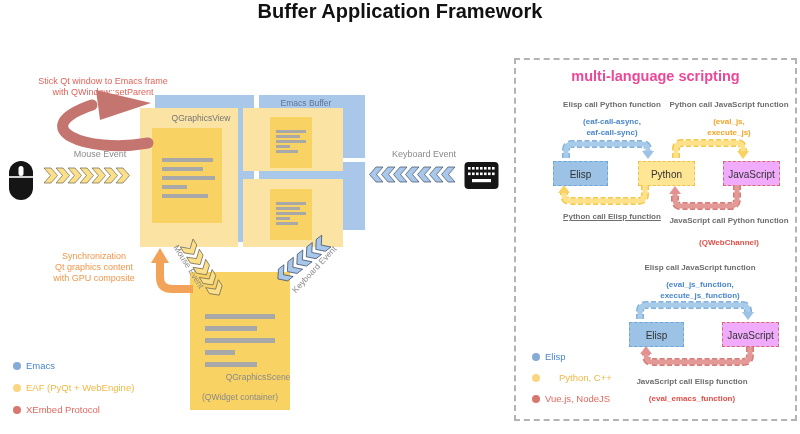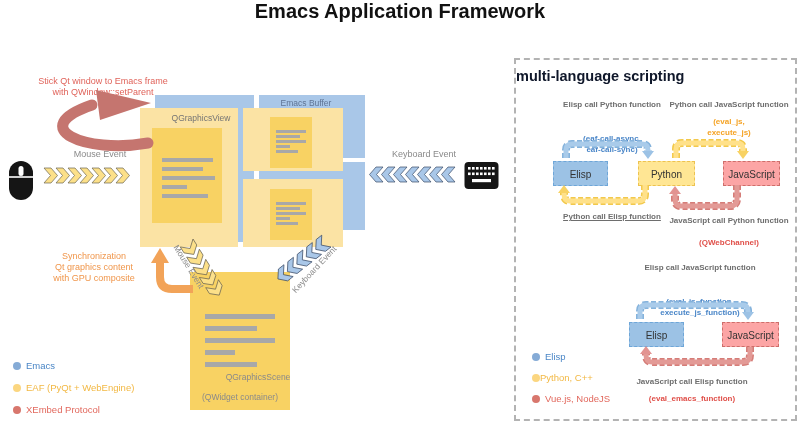--- a/index.html
+++ b/index.html
@@ -35,38 +35,38 @@
   .doc-sm2{left:270px;top:189px;width:42px;height:51px;}
   .ln{position:absolute;background:#a8a8a8;}
   .scene{left:190px;top:272px;width:100px;height:138px;background:#f8d263;}
   .scene-label{left:208px;top:372px;width:100px;text-align:center;font-size:8.5px;color:#8a8a8a;}
   .scene-label2{left:190px;top:392px;width:100px;text-align:center;font-size:8.5px;color:#8a8a8a;}
   
   .legend-row{position:absolute;left:13px;font-size:9.5px;}
   .dot{position:absolute;width:8px;height:8px;border-radius:50%;}
   
   .mlpanel{left:514px;top:58px;width:279px;height:359px;border:2px dashed #b3b3b3;}
-  .mltitle{position:absolute;left:0;top:8px;width:100%;font-size:14.5px;font-weight:bold;color:#0f172a;}
+  .mltitle{position:absolute;left:0;top:8px;width:100%;text-align:center;font-size:14.5px;font-weight:bold;color:#ec4899;}
   .call-h{position:absolute;width:150px;text-align:center;font-size:8px;font-weight:bold;color:#6e6e6e;}
   .call-code{position:absolute;width:150px;text-align:center;font-size:8px;font-weight:bold;line-height:11px;}
-  .code-blue{color:#4a86c8;margin-top:17px;}
+  .code-blue{color:#4a86c8;}
   .code-orange{color:#f5a325;}
   .code-red{color:#e0504a;}
   .lang-box{position:absolute;height:25px;line-height:25px;text-align:center;font-size:10px;color:#333;border:1.5px dashed;box-sizing:border-box;}
   .bx-blue{background:#9cc2e5;border-color:#6ea6d8;}
   .bx-yellow{background:#ffe694;border-color:#edc24f;}
-  .bx-red{background:#fca5a5;border-color:#cd6e6a;}
+  .bx-red{background:#f0abfc;border-color:#cd6e6a;}
   .overlay{left:0;top:0;pointer-events:none;}
 </style>
 </head>
 <body>
 
 <div id="stage">
 
-  <div class="abs title">Emacs Application Framework</div>
+  <div class="abs title">Buffer Application Framework</div>
 
   <div class="abs note stick-note">
     <div>Stick Qt window to Emacs frame</div>
     <div>with QWindow::setParent</div>
   </div>
 
   <svg class="abs" style="left:8px;top:158px;" width="26" height="44" viewBox="0 0 26 44">
     <rect x="1" y="3" width="24" height="39" rx="12" fill="#151515"></rect>
     <line x1="1" y1="19" x2="25" y2="19" stroke="#ffffff" stroke-width="1.6"></line>
     <rect x="10.5" y="8" width="5" height="10" rx="2.5" fill="#ffffff"></rect>
@@ -200,21 +200,21 @@
     <div class="call-code code-red" style="left:101px;top:333px;">
       <div>(eval_emacs_function)</div>
     </div>
 
     <div class="legend-row" style="left:16px;top:292px;">
       <span class="dot" style="left:0;top:1px;background:#85abd6;"></span>
       <span style="position:absolute;left:13px;top:-1px;white-space:nowrap;color:#4a86c6;">Elisp</span>
     </div>
     <div class="legend-row" style="left:16px;top:313px;">
       <span class="dot" style="left:0;top:1px;background:#fbd680;"></span>
-      <span style="position:absolute;left:8px;top:-1px;white-space:nowrap;color:#f2b843;">Python, C++</span>
+      <span style="position:absolute;left:27px;top:-1px;white-space:nowrap;color:#f2b843;">Python, C++</span>
     </div>
     <div class="legend-row" style="left:16px;top:334px;">
       <span class="dot" style="left:0;top:1px;background:#d8776d;"></span>
       <span style="position:absolute;left:13px;top:-1px;white-space:nowrap;color:#e2685d;">Vue.js, NodeJS</span>
     </div>
   </div>
 
   <svg class="abs overlay" width="800" height="434" viewBox="0 0 800 434">
     <defs>
       <path id="chevR" d="M0 0 L7 0 L13.5 7.5 L7 15 L0 15 L6.5 7.5 Z"></path>

